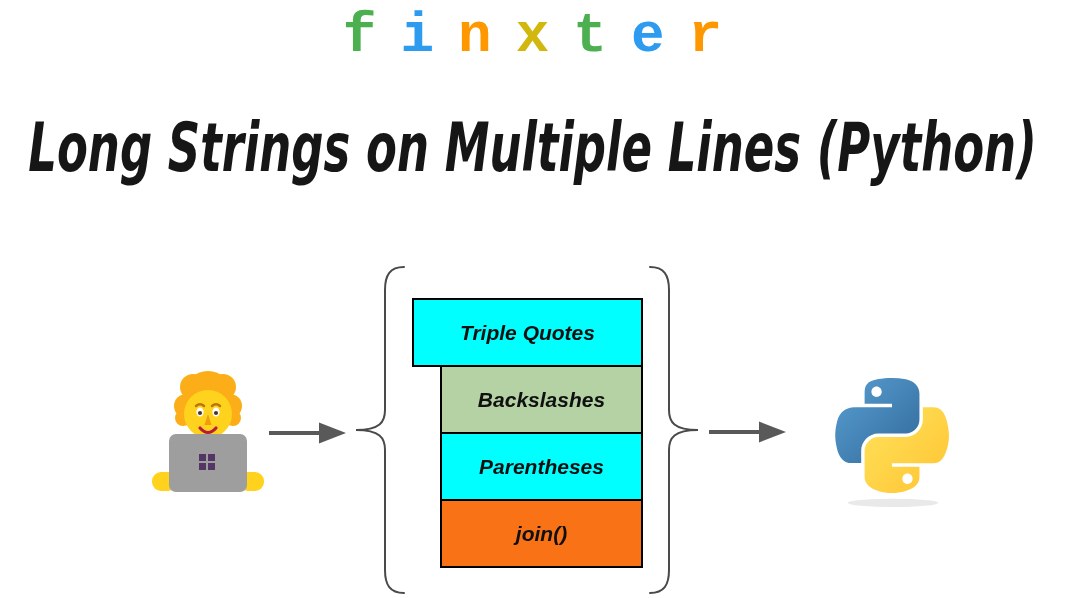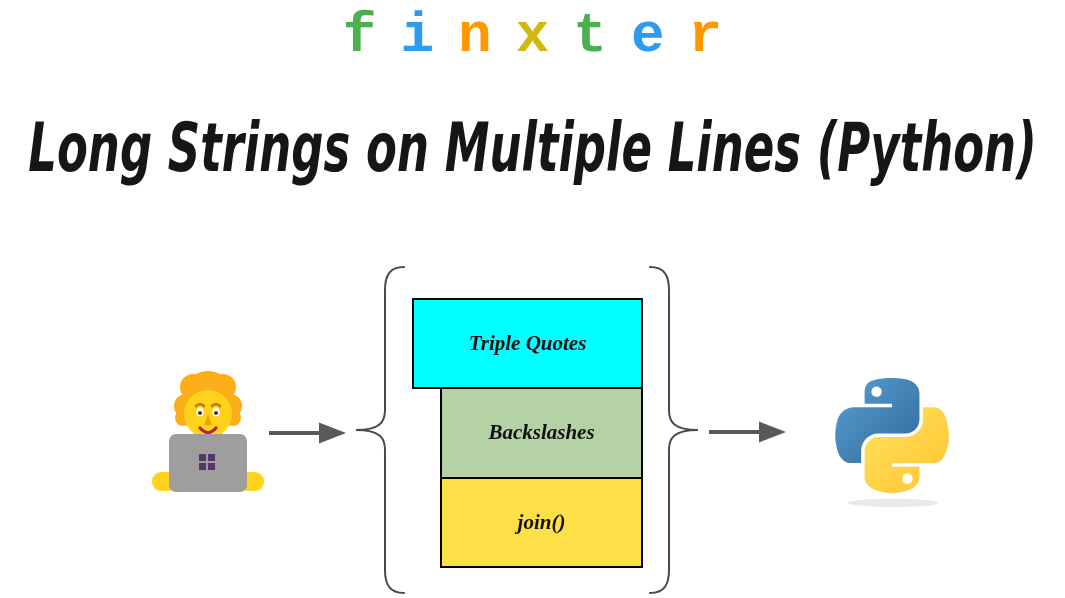--- a/index.html
+++ b/index.html
@@ -62,21 +62,21 @@
   .method-box {
     flex: 1;
     display: flex;
     align-items: center;
     justify-content: center;
     border: 2px solid #000000;
     font-size: 21px;
     font-style: italic;
     font-weight: bold;
     color: #101010;
-    font-family: Liberation Serif, serif;
+    font-family: Liberation Sans, sans-serif;
   }
   .method-box + .method-box { border-top: 0; margin-left: 28px; }
 </style>
 </head>
 <body>
 
 <div class="canvas">
 
   <div class="logo"><span class="logo-letter" style="color: rgb(76, 175, 80);">f</span><span class="logo-letter" style="color: rgb(45, 155, 240);">i</span><span class="logo-letter" style="color: rgb(255, 152, 0);">n</span><span class="logo-letter" style="color: rgb(210, 183, 15);">x</span><span class="logo-letter" style="color: rgb(76, 175, 80);">t</span><span class="logo-letter" style="color: rgb(45, 155, 240);">e</span><span class="logo-letter" style="color: rgb(255, 152, 0);">r</span></div>
 
@@ -128,21 +128,24 @@
       <path d="M 60 3 C 46 3 41 11 41 26 L 41 146 C 41 158 36 166 12 166 C 36 166 41 174 41 186 L 41 306 C 41 321 46 329 60 329" stroke="#4a4a4a" stroke-width="2" fill="none" stroke-linecap="round"></path>
     </svg>
 
     <div class="stack">
         <div class="method-box" style="background: rgb(0, 255, 255);">
           <span>Triple Quotes</span>
         </div>
         <div class="method-box" style="background: rgb(180, 210, 164);">
           <span>Backslashes</span>
         </div>
-        <div class="method-box" style="background: #fde047;">
+        <div class="method-box" style="background: rgb(0, 255, 255);">
+          <span>Parentheses</span>
+        </div>
+        <div class="method-box" style="background: #f97316;">
           <span>join()</span>
         </div>
       </div>
 
     <svg class="abs" style="left:646px; top:264px;" width="64" height="332" viewBox="0 0 64 332">
       <path d="M 4 3 C 18 3 23 11 23 26 L 23 146 C 23 158 28 166 52 166 C 28 166 23 174 23 186 L 23 306 C 23 321 18 329 4 329" stroke="#4a4a4a" stroke-width="2" fill="none" stroke-linecap="round"></path>
     </svg>
 
     <svg class="abs" style="left:708px; top:419px;" width="80" height="26" viewBox="0 0 80 26">
       <line x1="1" y1="13" x2="51" y2="13" stroke="#595959" stroke-width="4"></line>

